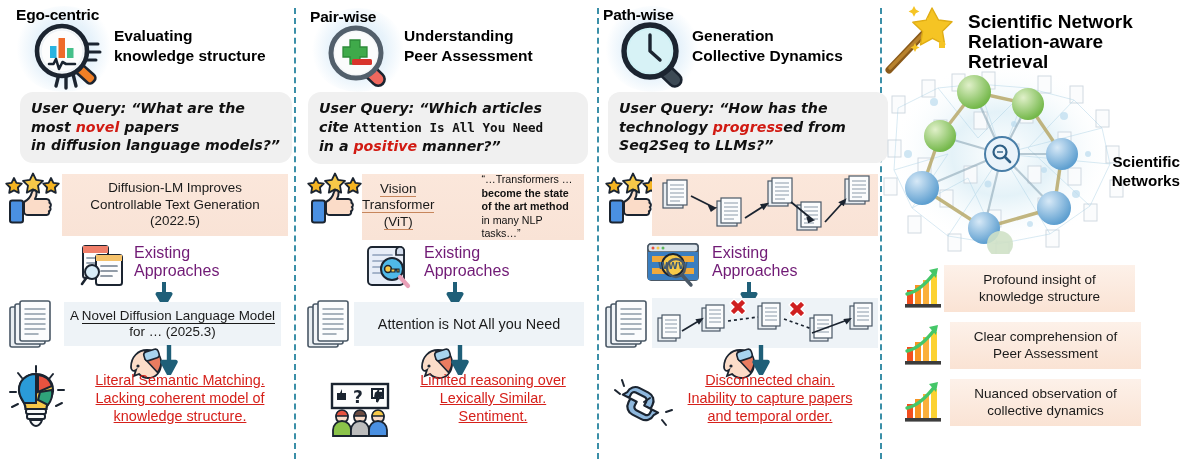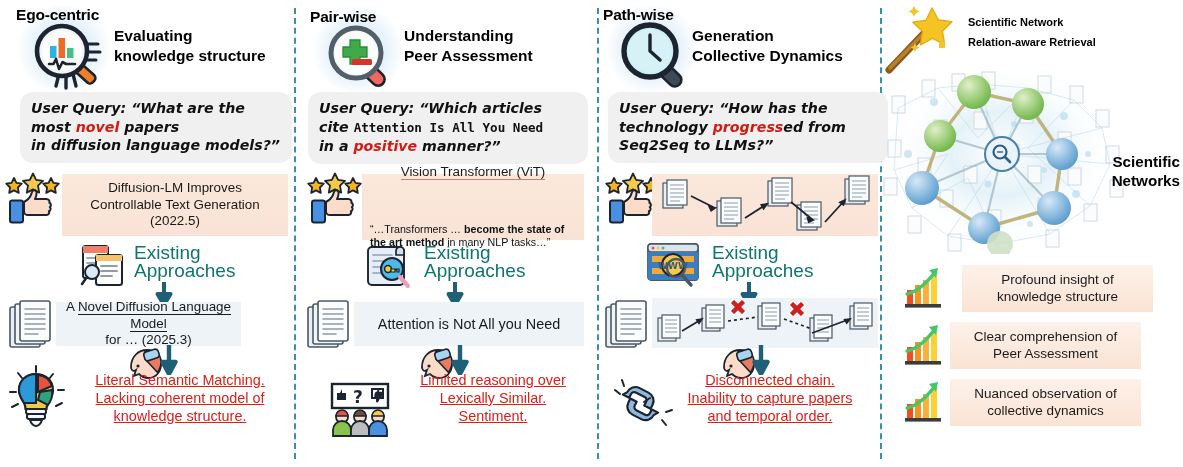--- a/index.html
+++ b/index.html
@@ -66,36 +66,36 @@
   .card-txt .und{border-bottom:1px solid #1a1a1a;}
   .card-txt .undor{border-bottom:1.4px solid #c7865c;}
 
   .quote{
     font-size:10.7px;line-height:13.4px;color:#111;padding:0 8px;text-align:left;
   }
   .quote b{font-weight:bold;}
 
   
   .exist{
-    position:absolute;font-size:19px;line-height:17.5px;color:#0f766e;
+    position:absolute;font-size:16px;line-height:17.5px;color:#701a75;
   }
 
   
   .arrow{position:absolute;}
 
   
   .concl{
     position:absolute;color:#d6201a;font-size:14.4px;line-height:17.8px;
     text-align:center;
     text-decoration:underline;
   }
 
   
   .rtitle{
-    position:absolute;font-weight:bold;font-size:11px;line-height:20px;color:#000;z-index:6;
+    position:absolute;font-weight:bold;font-size:19px;line-height:20px;color:#000;z-index:6;
   }
   .rlabel{
     position:absolute;font-weight:bold;font-size:15.2px;line-height:19px;color:#000;z-index:6;
     text-align:right;
   }
   .benefit{
     position:absolute;height:47px;width:191px;
     background:linear-gradient(180deg,#fdf1e9 0%,#fae3d4 100%);
     display:flex;align-items:center;justify-content:center;text-align:center;
     font-size:13.5px;line-height:16.6px;color:#1a1a1a;
@@ -217,21 +217,21 @@
           <line x1="17" y1="9" x2="37" y2="9"></line>
             <line x1="17" y1="14" x2="37" y2="14"></line>
           <line x1="17" y1="19" x2="37" y2="19"></line>
             <line x1="17" y1="24" x2="37" y2="24"></line>
           <line x1="17" y1="29" x2="37" y2="29"></line>
             <line x1="17" y1="34" x2="30" y2="34"></line>
         </g>
       </svg>
     </div>
 
-    <div class="card card-blue" style="left:56px;top:302px;width:185px;height:44px;">
+    <div class="card card-blue" style="left:64px;top:302px;width:217px;height:44px;">
       <div class="card-txt">
         <div><span>A </span><span class="und">Novel Diffusion Language Model</span></div>
         <div>for … (2025.3)</div>
       </div>
     </div>
 
     <div class="ico" style="left:125px;top:347px;">
       <svg width="40" height="34" viewBox="0 0 40 34">
         <path d="M6 20 C6 10 13 3 22 3 c9 0 14 7 14 14 0 8-5 14-13 14 -4 0-7-2-9-4 l-5 2 2-6 C8 25 6 23 6 20z" fill="#fbdcc8" stroke="#1b2430" stroke-width="1.8"></path>
         <path d="M20 4 C28 2 36 6 36 15 c0 4-1.4 7.6-3.6 10.2 L20 12z" fill="#e97c60" stroke="#1b2430" stroke-width="1.6"></path>
@@ -310,21 +310,21 @@
           <path d="M31 1.5 l3.1 6.3 6.9 1-5 4.9 1.2 6.9-6.2-3.2-6.2 3.2 1.2-6.9-5-4.9 6.9-1z" fill="#f7c948"></path>
           <path d="M49 6 l2.4 4.9 5.4.8-3.9 3.8.9 5.4-4.8-2.5-4.8 2.5.9-5.4-3.9-3.8 5.4-.8z" fill="#f5b421"></path>
         </g>
         <g stroke="#1b2430" stroke-width="2" stroke-linejoin="round">
           <path d="M22 30 c4-2 7-6 8-10 .6-2.6 4.4-2.4 4.6.6.1 2.2-.7 4.6-1.6 6.4h11.4c2.2 0 3.6 1.9 3 3.8 1.8.7 2.1 3.2.4 4.3 1.3 1.2 1 3.5-.9 4.2.8 1.5-.3 3.7-2.3 3.7H26c-2.3 0-4-1.6-4-3.6z" fill="#fbdcc8"></path>
           <rect x="8" y="28.5" width="13" height="22" rx="2.2" fill="#4a90e2"></rect>
         </g>
       </svg>
     </div>
 
-    <div class="card card-peach" style="left:64px;top:174px;width:222px;height:66px;flex-direction:column;justify-content:center;gap:39px;">
+    <div class="card card-peach" style="left:64px;top:174px;width:222px;height:66px;flex-direction:row;justify-content:center;gap:39px;">
       <div class="card-txt" style="margin-bottom:3px;">
         <span class="undor">Vision Transformer (ViT)</span>
       </div>
       <div class="quote">
         <span>“…Transformers … </span><b>become the state of the art method</b><span> in many NLP tasks…”</span>
       </div>
     </div>
 
     <div class="ico" style="left:68px;top:243px;">
       <svg width="48" height="46" viewBox="0 0 48 46">
@@ -818,21 +818,21 @@
       <svg width="44" height="44" viewBox="0 0 44 44">
         <rect x="5" y="24" width="6" height="14" fill="#f24e1e"></rect>
         <rect x="13" y="19" width="6" height="19" fill="#f79421"></rect>
         <rect x="21" y="14" width="6" height="24" fill="#fbb03b"></rect>
         <rect x="29" y="9" width="6" height="29" fill="#fcd232"></rect>
         <rect x="3" y="38" width="36" height="3.6" fill="#3c3c3c"></rect>
         <path d="M5 28 C14 26 24 18 33 6" fill="none" stroke="#44c768" stroke-width="3.4" stroke-linecap="round"></path>
         <path d="M27 4 L36 2 L34 12z" fill="#44c768"></path>
       </svg>
     </div>
-    <div class="benefit" style="left:78px;top:265px;">
+    <div class="benefit" style="left:60px;top:265px;">
       <div>
         <div>Profound insight of</div>
         <div>knowledge structure</div>
       </div>
     </div>
 
     <div class="chart-ic" style="left:18px;top:323px;">
       <svg width="44" height="44" viewBox="0 0 44 44">
         <rect x="5" y="24" width="6" height="14" fill="#f24e1e"></rect>
         <rect x="13" y="19" width="6" height="19" fill="#f79421"></rect>

